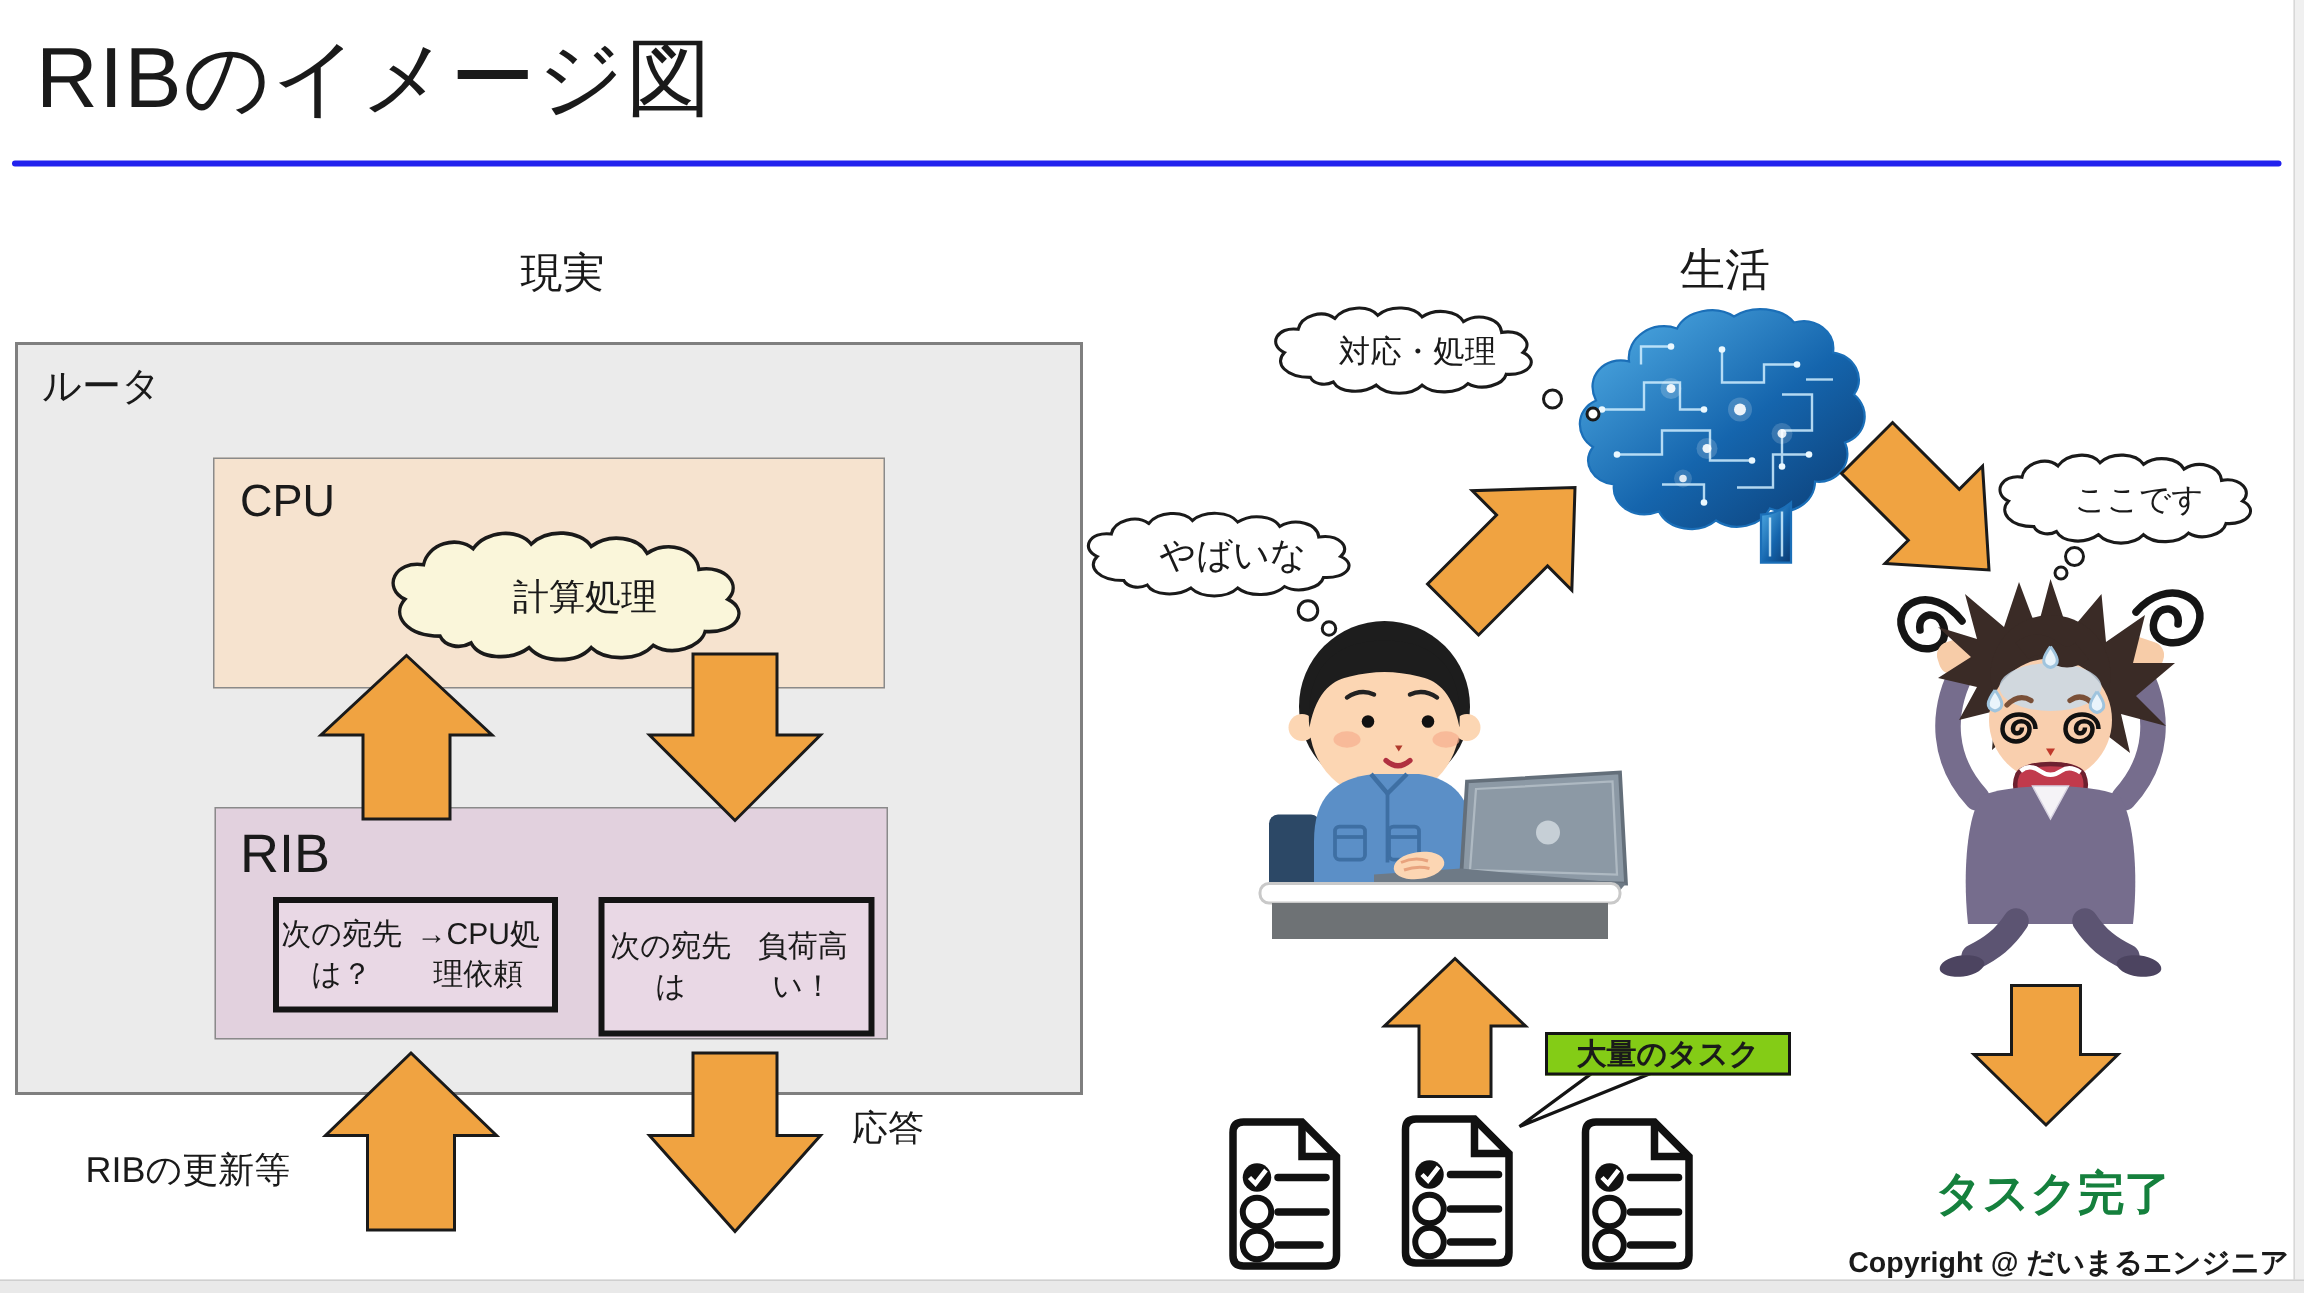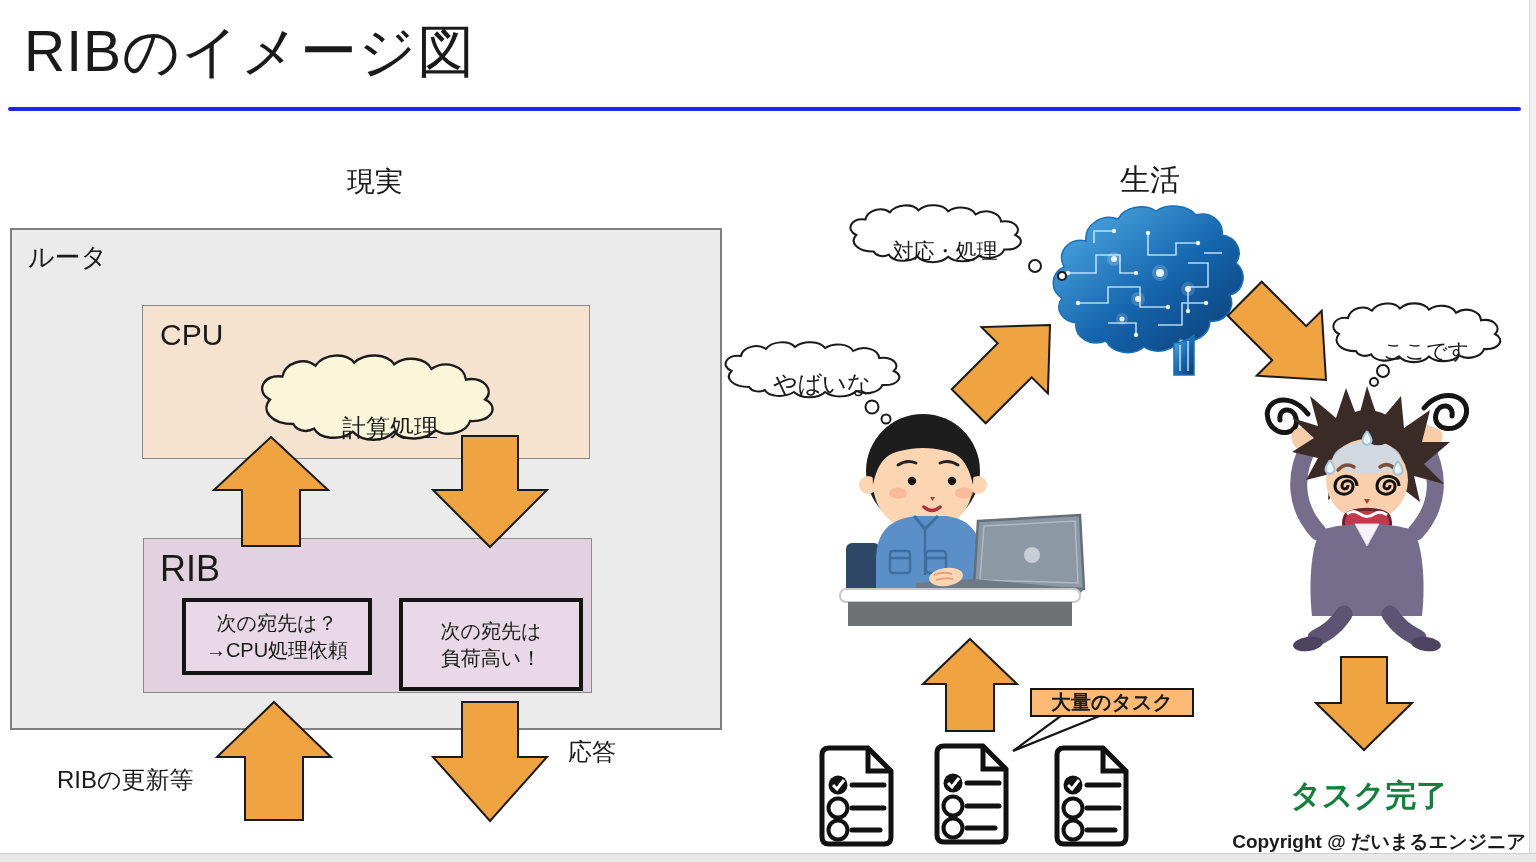--- a/index.html
+++ b/index.html
@@ -14,33 +14,33 @@
   .page-title{left:24px;top:14px;font-size:57px;font-weight:500;letter-spacing:1px;}
   .blue-rule{left:8px;top:107px;width:1513px;height:4px;background:#2222ee;border-radius:2px;}
   .section-label{font-size:28px;text-align:center;}
   .router-box{left:10px;top:228px;width:712px;height:502px;background:#ebebeb;border:2px solid #7f7f7f;box-sizing:border-box;}
   .router-label{left:28px;top:240px;font-size:26px;}
   .cpu-box{left:142px;top:305px;width:448px;height:154px;background:#f6e3cf;border:1px solid #8a8a8a;box-sizing:border-box;}
   .cpu-label{left:160px;top:318px;font-size:30px;}
   .rib-box{left:143px;top:538px;width:449px;height:155px;background:#e2d1de;border:1px solid #8a8a8a;box-sizing:border-box;}
   .rib-label{left:160px;top:548px;font-size:36px;}
   .rib-entry{background:#e9d8e5;border:4px solid #141414;box-sizing:border-box;
-    display:flex;flex-direction:column;align-items:center;justify-content:center;
+    display:flex;flex-direction:row;align-items:center;justify-content:center;
     font-size:20px;line-height:1.32;text-align:center;}
   .entry1{left:182px;top:598px;width:190px;height:77px;}
   .entry2{left:399px;top:598px;width:184px;height:93px;}
   .flow-label{font-size:24px;}
-  .cloud{display:flex;align-items:flex-end;justify-content:center;}
+  .cloud{display:flex;align-items:center;justify-content:center;}
   .cloud svg{position:absolute;left:0;top:0;width:100%;height:100%;}
   .cloud span{position:relative;z-index:2;}
   .cloud-cpu{left:252px;top:352px;width:276px;height:92px;font-size:24px;}
   .cloud-brain{left:843px;top:203px;width:204px;height:62px;font-size:21px;}
   .cloud-person{left:718px;top:340px;width:208px;height:60px;font-size:24px;}
   .cloud-stress{left:1326px;top:301px;width:200px;height:64px;font-size:21px;}
-  .callout-box{left:1030px;top:688px;width:164px;height:29px;background:#fdba74;border:2px solid #141414;
+  .callout-box{left:1030px;top:688px;width:164px;height:29px;background:#84cc16;border:2px solid #141414;
     box-sizing:border-box;display:flex;align-items:center;justify-content:center;font-size:20px;font-weight:bold;}
   .task-done{left:1290px;top:775px;width:150px;font-size:31px;font-weight:bold;color:#15803d;}
   .copyright{right:10px;top:829px;font-size:19px;font-weight:bold;}
   .right-strip{left:1529px;top:0;width:7px;height:862px;background:#f0f0f0;border-left:1px solid #d8d8d8;box-sizing:border-box;}
   .bottom-strip{left:0;top:853px;width:1536px;height:9px;background:#e9e9e9;border-top:1px solid #cfcfcf;box-sizing:border-box;}
   svg{display:block;}
   .overlay{left:0;top:0;pointer-events:none;}
 </style>
 </head>
 <body>

